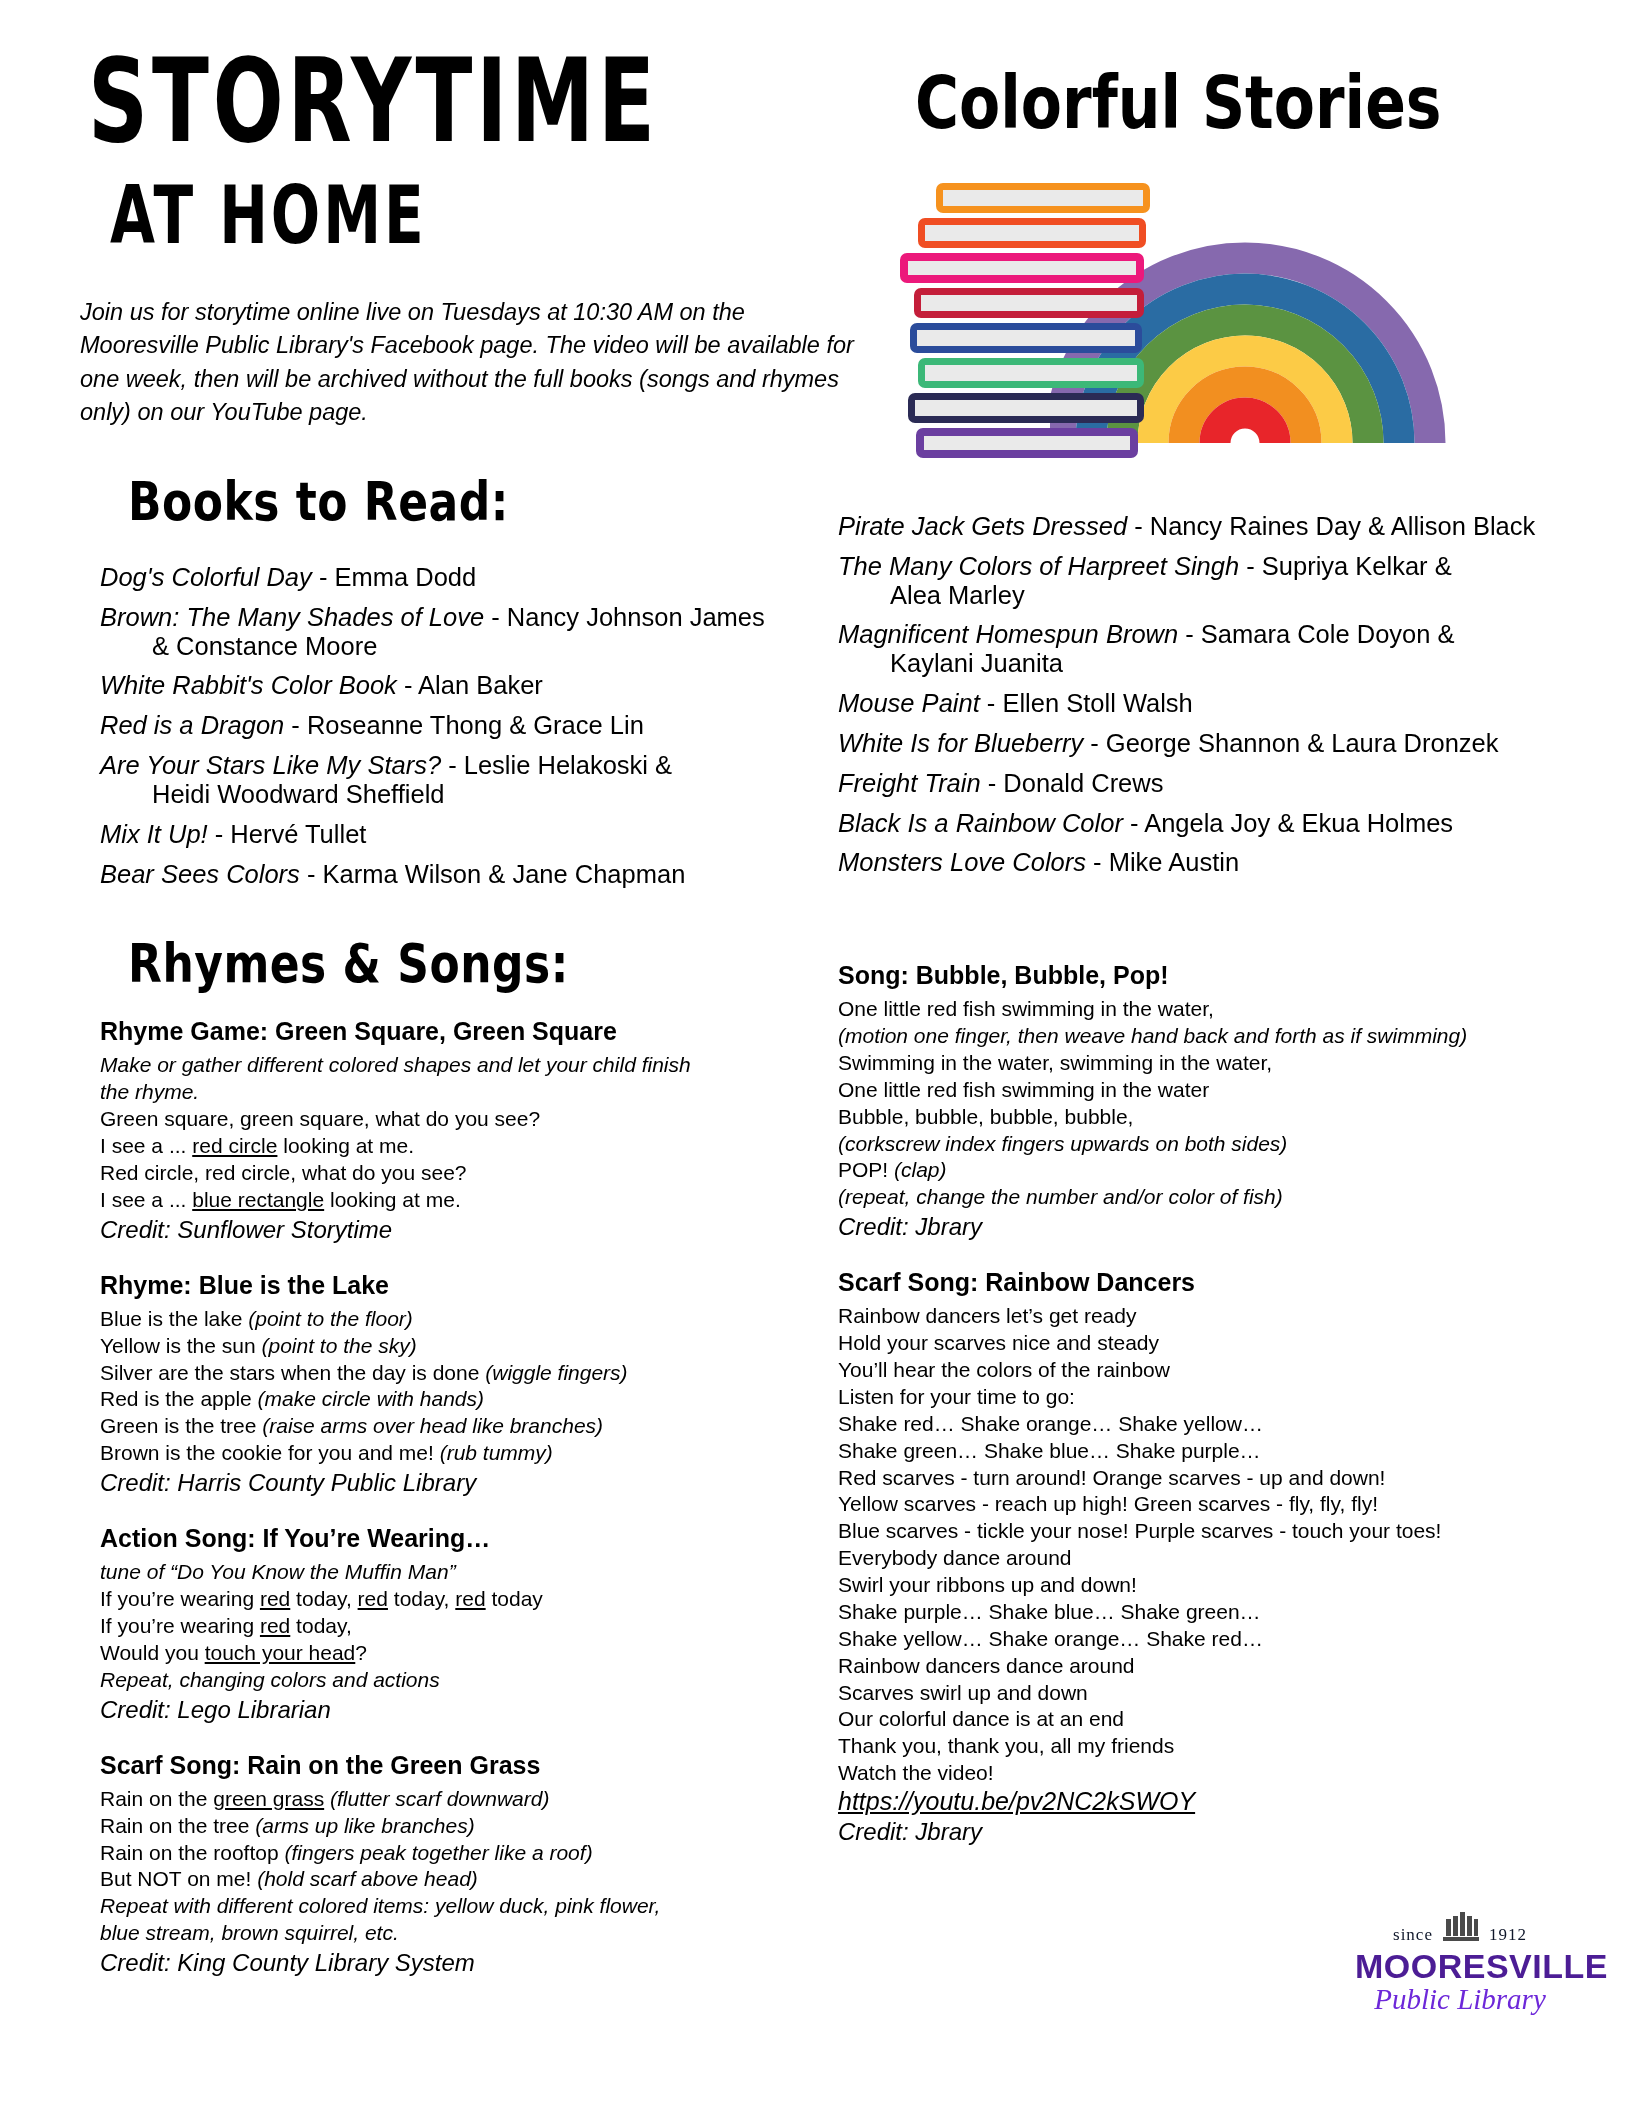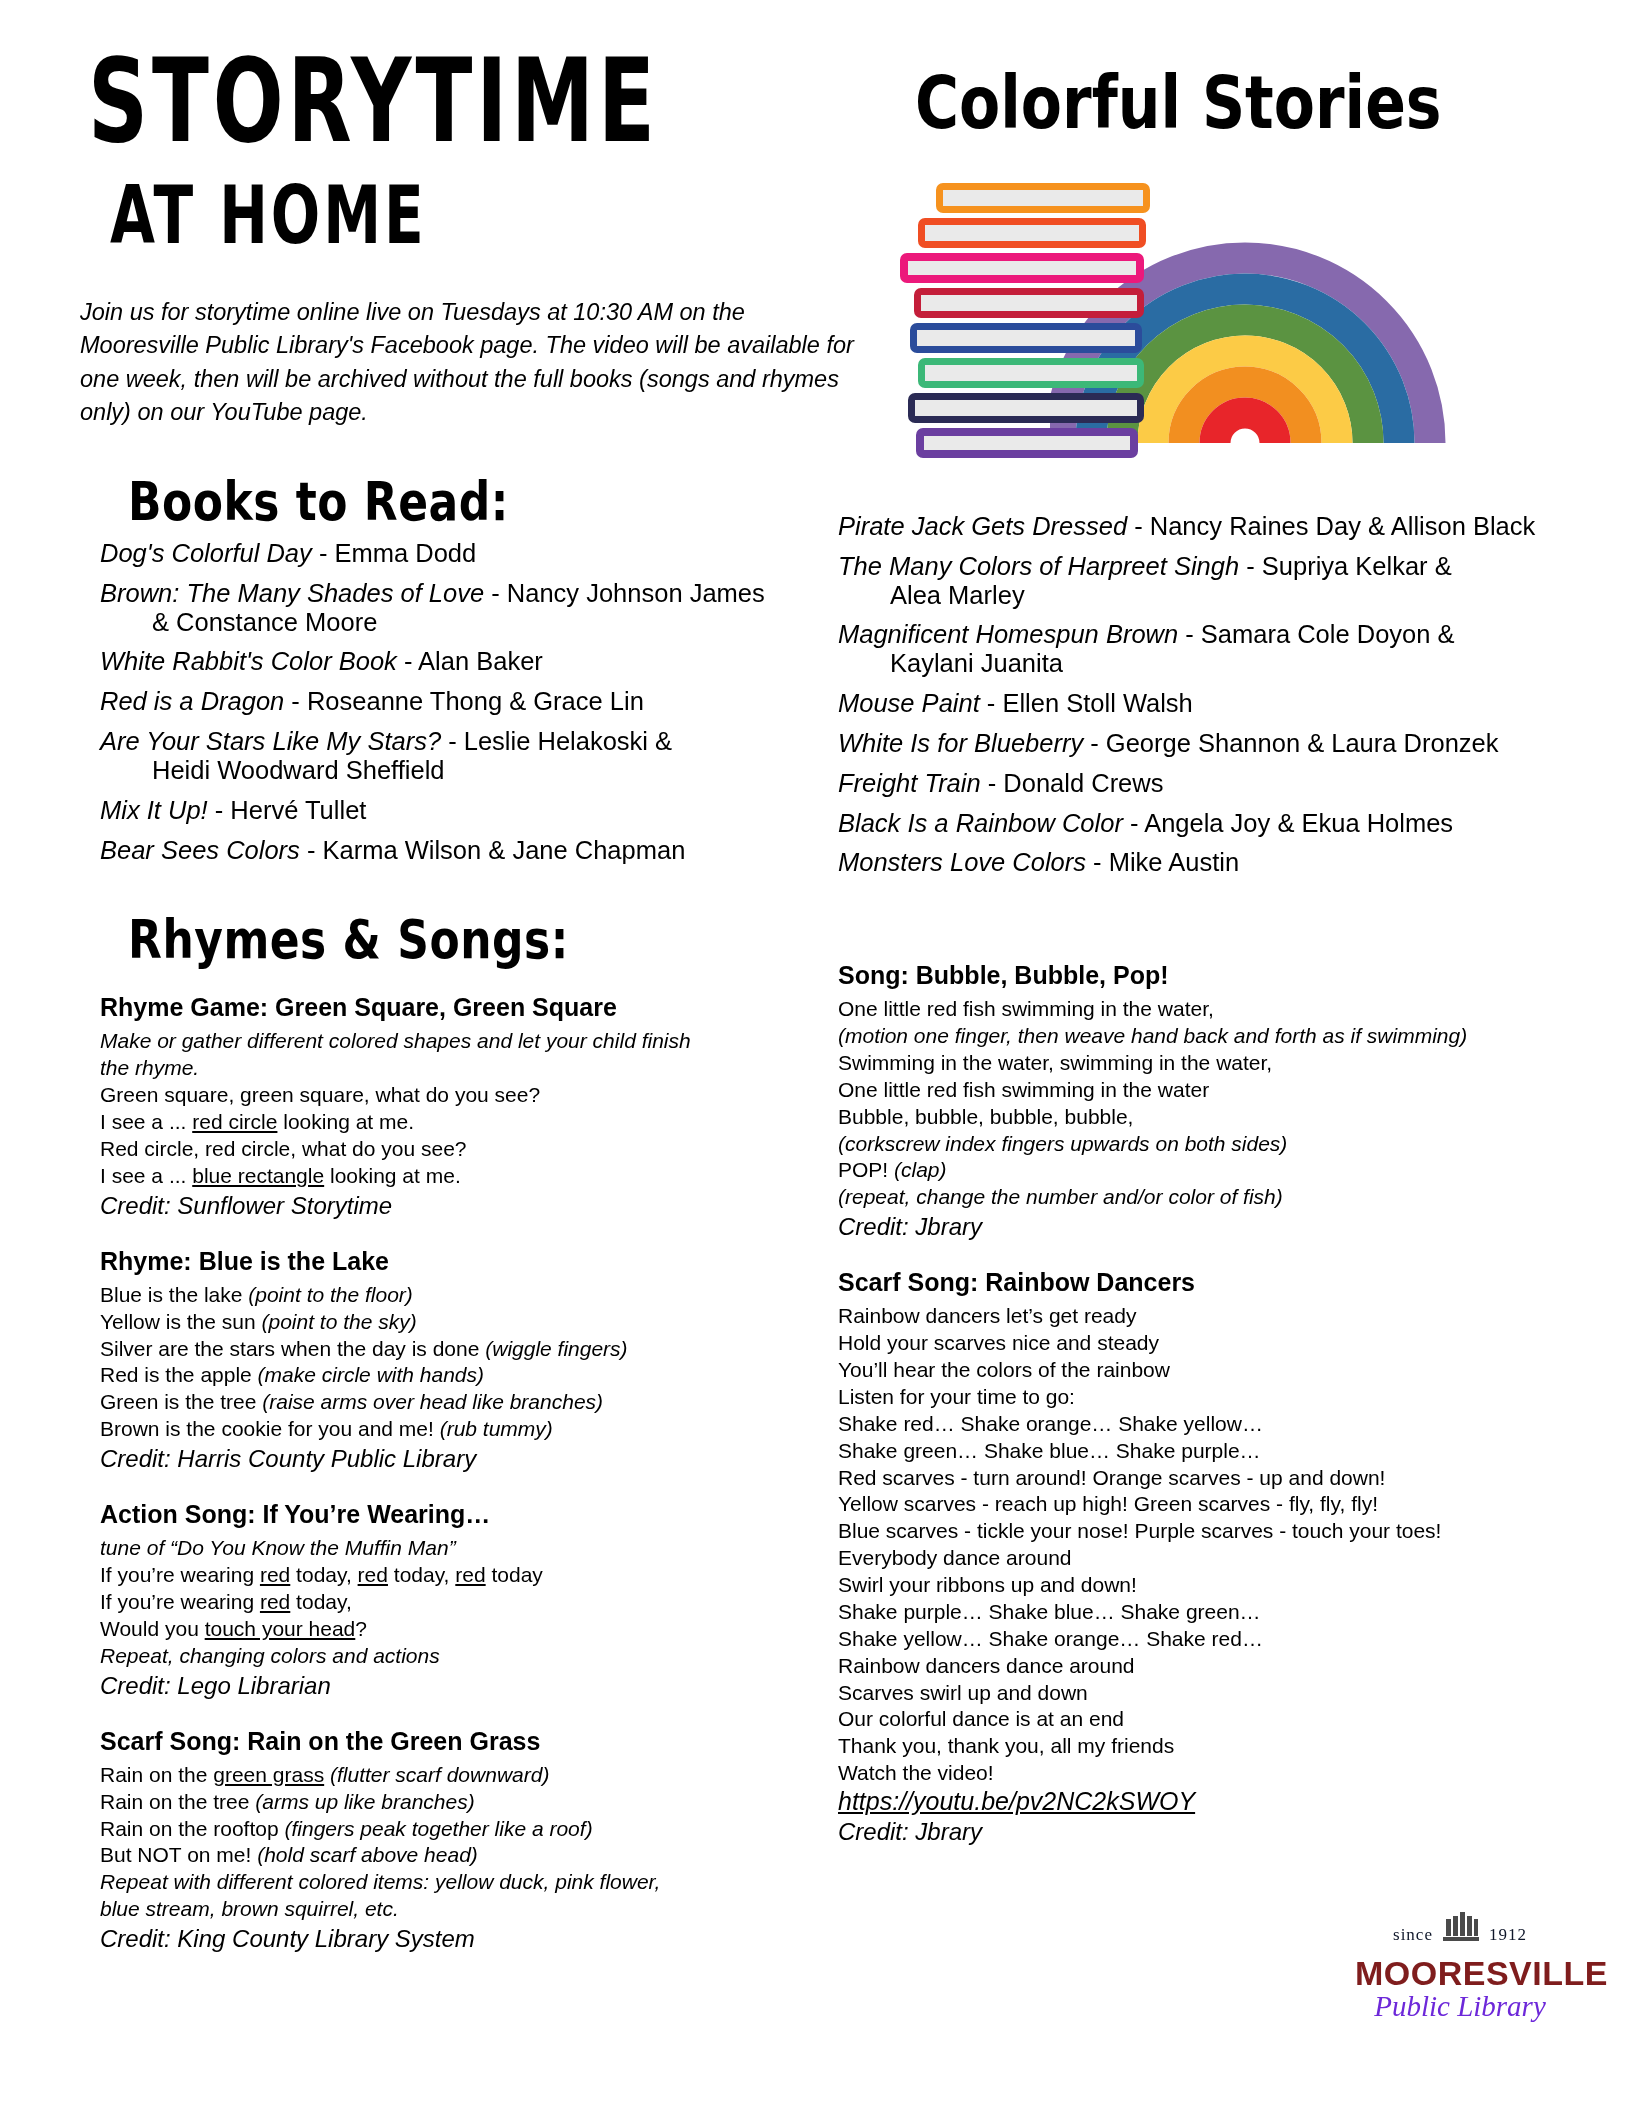--- a/index.html
+++ b/index.html
@@ -83,21 +83,21 @@
     transform-origin:left top;
     margin:0 0 0 28px;
     white-space:nowrap;
   }
 
   
   .cols { position:absolute; left:0; top:0; width:1462px; height:2112px; }
   .col-l { position:absolute; left:100px; top:470px; width:700px; }
   .col-r { position:absolute; left:838px; top:470px; width:720px; }
 
-  .book-list { margin-top:18px; font-size:25.5px; line-height:1.13; }
+  .book-list { margin-top:42px; font-size:25.5px; line-height:1.13; }
   .book-item { margin-bottom:11px; }
   .book-item .t { font-style:italic; }
   .book-item .cont { display:block; padding-left:52px; }
 
   .rhymes-head-wrap { margin-top:44px; }
   .rhyme-block { margin-bottom:26px; }
   .rb-title { font-weight:700; font-size:25px; margin-bottom:6px; }
   .line { font-size:21px; line-height:1.28; }
   .line.it { font-style:italic; }
   .line .it { font-style:italic; }
@@ -117,24 +117,24 @@
   .logo-since, .logo-year {
     font-family:"Liberation Serif", serif;
     font-size:17px; color:#0f172a; letter-spacing:1px;
     padding-bottom:4px;
   }
   .logo-mark { width:40px; height:42px; position:relative; }
   .logo-name {
     font-family:"Liberation Sans", sans-serif;
     font-weight:700;
     font-size:34px;
-    color:#7f1d1d;
+    color:#4c1d95;
     letter-spacing:0.5px;
     line-height:1;
-    margin-top:7px;
+    margin-top:0;
   }
   .logo-sub {
     font-family:"Liberation Serif", serif;
     font-style:italic;
     font-size:29px;
     color:#6d28d9;
     line-height:1.1;
     margin-top:1px;
   }
 </style>

